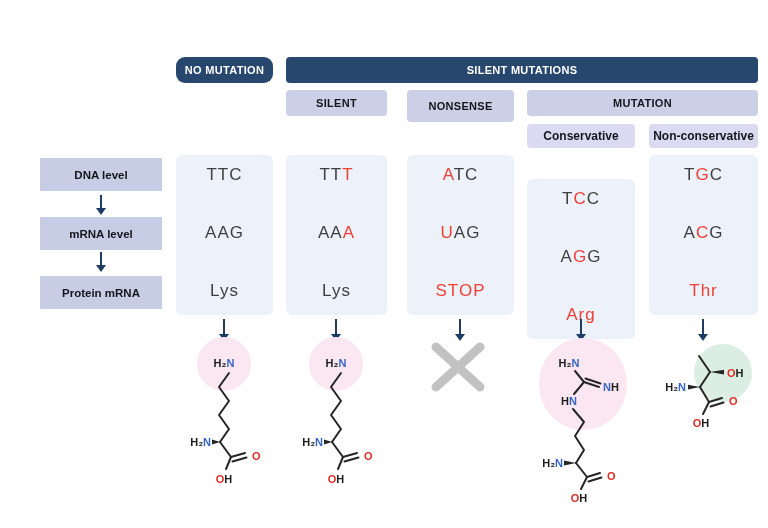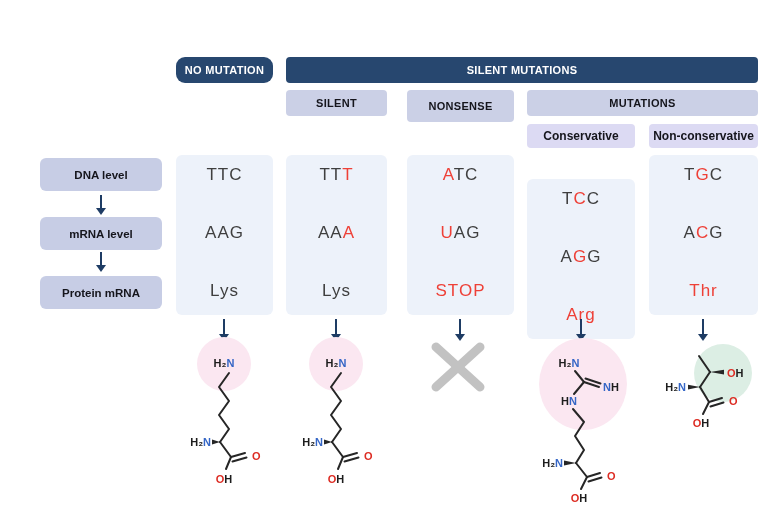--- a/index.html
+++ b/index.html
@@ -14,21 +14,21 @@
   .hdr-sub{
     position:absolute;background:#CBD0E6;color:#15151c;font-weight:bold;font-size:11px;
     border-radius:4px;display:flex;align-items:center;justify-content:center;letter-spacing:.3px;
   }
   .hdr-sub2{
     position:absolute;background:#DCDAF3;color:#15151c;font-weight:bold;font-size:12px;
     border-radius:4px;display:flex;align-items:center;justify-content:center;
   }
   .row-label{
     position:absolute;left:40px;width:122px;height:33px;background:#C7CDE5;color:#15151c;
-    border-radius:6px;display:flex;align-items:center;justify-content:center;
+    border-radius:0;display:flex;align-items:center;justify-content:center;
     font-weight:bold;font-size:11.5px;
   }
   .cell{
     position:absolute;top:155px;height:160px;background:#EDF2FA;border-radius:6px;
   }
   .codon-row{
     position:absolute;left:0;right:0;height:22px;line-height:22px;text-align:center;
     font-size:17px;color:#3f3f3f;letter-spacing:1px;
   }
   .row-dna{top:9px}.row-mrna{top:67px}.row-protein{top:125px}
@@ -49,21 +49,21 @@
 </head>
 <body>
 
 <div class="stage">
 
   <div class="hdr-navy" style="left:176px;top:57px;width:97px;height:26px;border-radius:9px;">NO MUTATION</div>
   <div class="hdr-navy" style="left:286px;top:57px;width:472px;height:26px;">SILENT MUTATIONS</div>
 
   <div class="hdr-sub" style="left:286px;top:90px;width:101px;height:26px;">SILENT</div>
   <div class="hdr-sub" style="left:407px;top:90px;width:107px;height:32px;">NONSENSE</div>
-  <div class="hdr-sub" style="left:527px;top:90px;width:231px;height:26px;">MUTATIONS</div>
+  <div class="hdr-sub" style="left:527px;top:90px;width:231px;height:26px;">MUTATION</div>
 
   <div class="hdr-sub2" style="left:527px;top:124px;width:108px;height:24px;">Conservative</div>
   <div class="hdr-sub2" style="left:649px;top:124px;width:109px;height:24px;">Non-conservative</div>
 
   <div class="row-label" style="top:158px;">DNA level</div>
   <div class="arrow" style="left:95px;top:195px;height:20px;">
     <div class="shaft"></div>
       <div class="head"></div>
   </div>
   <div class="row-label" style="top:217px;">mRNA level</div>

